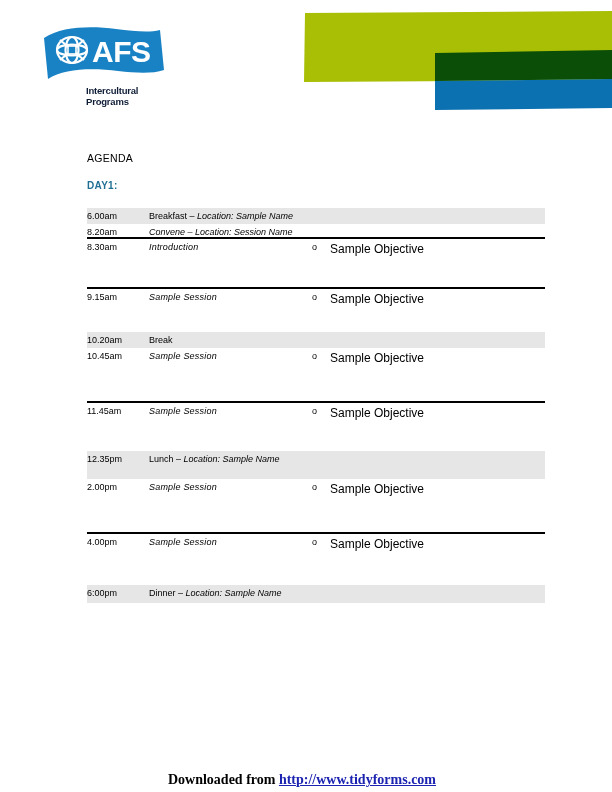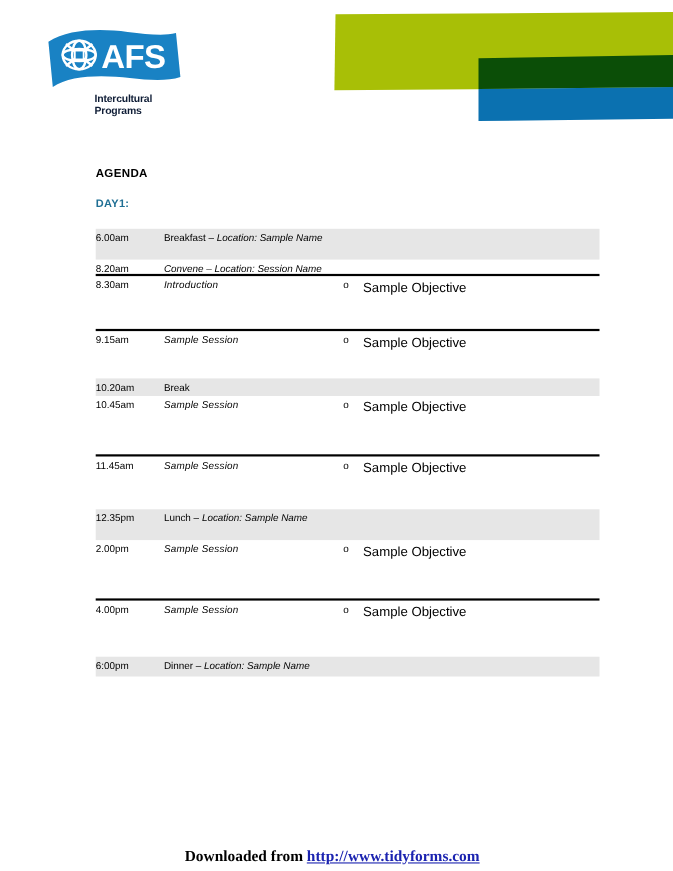--- a/index.html
+++ b/index.html
@@ -51,21 +51,21 @@
     color: #0f1d36;
     letter-spacing: -0.2px;
   }
 
   
   #agenda-title {
     position: absolute;
     left: 87px;
     top: 152px;
     font-size: 10.5px;
-    font-weight: bold;
+    font-weight: normal;
     color: #000000;
     letter-spacing: 0.3px;
   }
   #day-title {
     position: absolute;
     left: 87px;
     top: 180px;
     font-size: 10px;
     font-weight: bold;
     color: #1f6f94;
@@ -195,21 +195,21 @@
     <div>Intercultural</div>
     <div>Programs</div>
   </div>
 </div>
 
 <div id="agenda-title">AGENDA</div>
 <div id="day-title">DAY1:</div>
 
 <div id="agenda-table">
   <div id="rows-container">
-      <div class="row shaded" style="height: 28px;">
+      <div class="row shaded" style="height: 16px;">
         <div class="time">6.00am</div>
         <div class="session"><span>Breakfast – </span><span class="loc">Location: Sample Name</span></div>
       </div>
       <div class="row" style="height: 13px;">
         <div class="time">8.20am</div>
         <div class="session allital"><span></span><span class="loc"> Convene – Location: Session Name</span></div>
       </div>
       <div class="row ruled" style="height: 50px;">
         <div class="time">8.30am</div>
         <div class="session strong"><span>Introduction</span></div>

